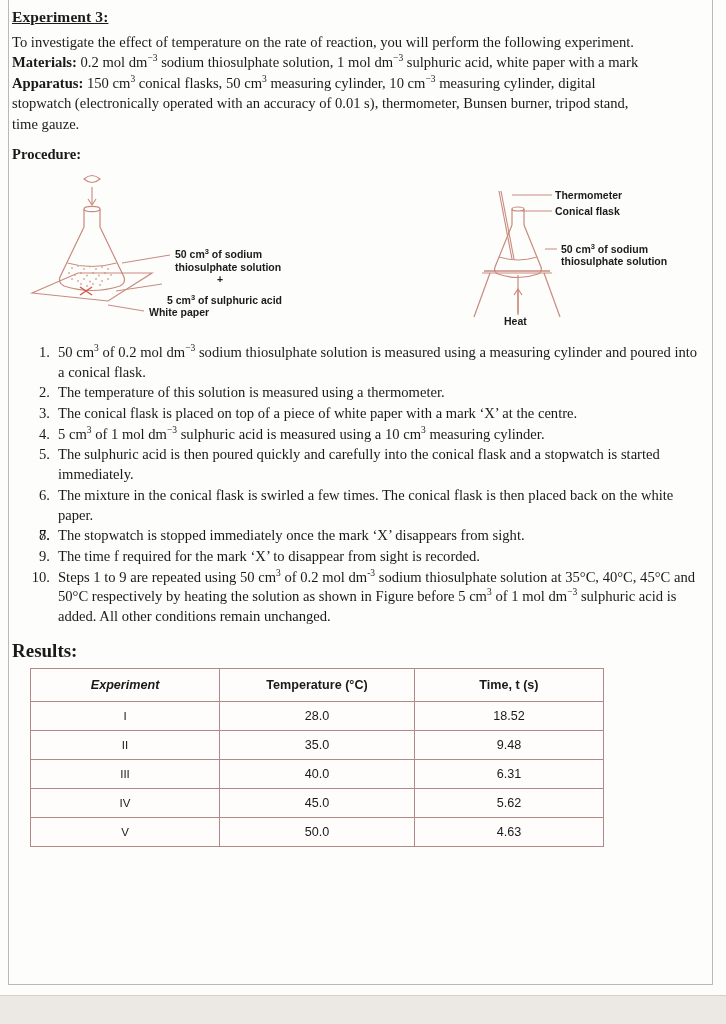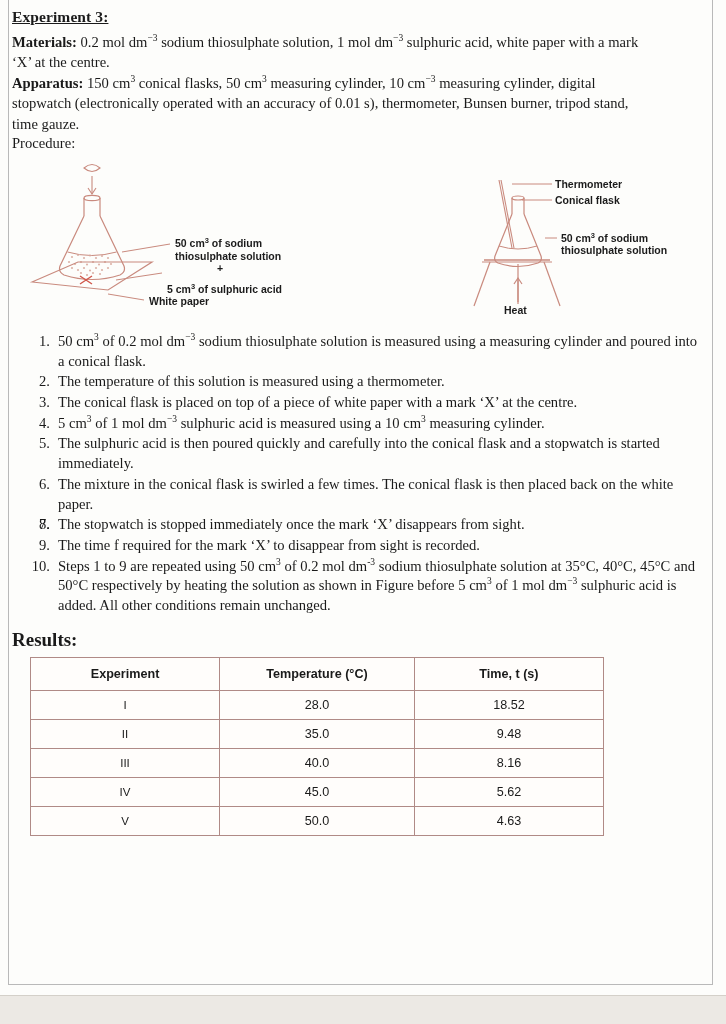--- a/index.html
+++ b/index.html
@@ -70,22 +70,22 @@
     font-weight: bold;
     text-align: right;
   }
   sup {
     font-size: 9.5px;
     vertical-align: super;
     line-height: 0;
   }
   .proc-label {
     font-size: 14.6px;
-    font-weight: normal;
-    margin-top: 1px;
+    font-weight: bold;
+    margin-top: 12px;
   }
 
   
   .diagram {
     position: relative;
     width: 690px;
     height: 168px;
     margin-top: 2px;
   }
   .diagram svg { display: block; }
@@ -144,42 +144,42 @@
   table.results th {
     font-weight: bold;
     padding: 9px 2px;
   }
   table.results td {
     padding: 7px 2px;
   }
   table.results td.roman {
     font-size: 11.5px;
   }
-  .col1 { width: 33%; }
+  .col1 { width: 33%; font-style: italic; }
   .col2 { width: 34%; }
   .col3 { width: 33%; }
 </style>
 </head>
 <body>
 
 <div class="page">
   <div class="sheet-border-left"></div>
   <div class="sheet-border-right"></div>
   <div class="sheet-bottom"></div>
 
   <div class="content">
 
     <h1 class="exp-title">Experiment 3:</h1>
 
+    <p class="para">To investigate the effect of temperature on the rate of reaction, you will perform the following experiment.</p>
 
     <p class="para">
       <span class="lbl">Materials:</span>
       <span>0.2 mol dm</span><sup>−3</sup><span> sodium thiosulphate solution, 1 mol dm</span><sup>−3</sup><span> sulphuric acid, white paper with a mark</span>
     </p>
-    <p class="para">‘X’ at the centre.</p>
 
     <p class="para">
       <span class="lbl">Apparatus:</span>
       <span>150 cm</span><sup>3</sup><span> conical flasks, 50 cm</span><sup>3</sup><span> measuring cylinder, 10 cm</span><sup>−3</sup><span> measuring cylinder, digital</span>
     </p>
     <p class="para">stopwatch (electronically operated with an accuracy of 0.01 s), thermometer, Bunsen burner, tripod stand,</p>
     <p class="para">time gauze.</p>
 
     <div class="proc-label">Procedure:</div>
 
@@ -312,21 +312,21 @@
             <td>18.52</td>
           </tr>
           <tr>
             <td class="roman">II</td>
             <td>35.0</td>
             <td>9.48</td>
           </tr>
           <tr>
             <td class="roman">III</td>
             <td>40.0</td>
-            <td>8.16</td>
+            <td>6.31</td>
           </tr>
           <tr>
             <td class="roman">IV</td>
             <td>45.0</td>
             <td>5.62</td>
           </tr>
           <tr>
             <td class="roman">V</td>
             <td>50.0</td>
             <td>4.63</td>

